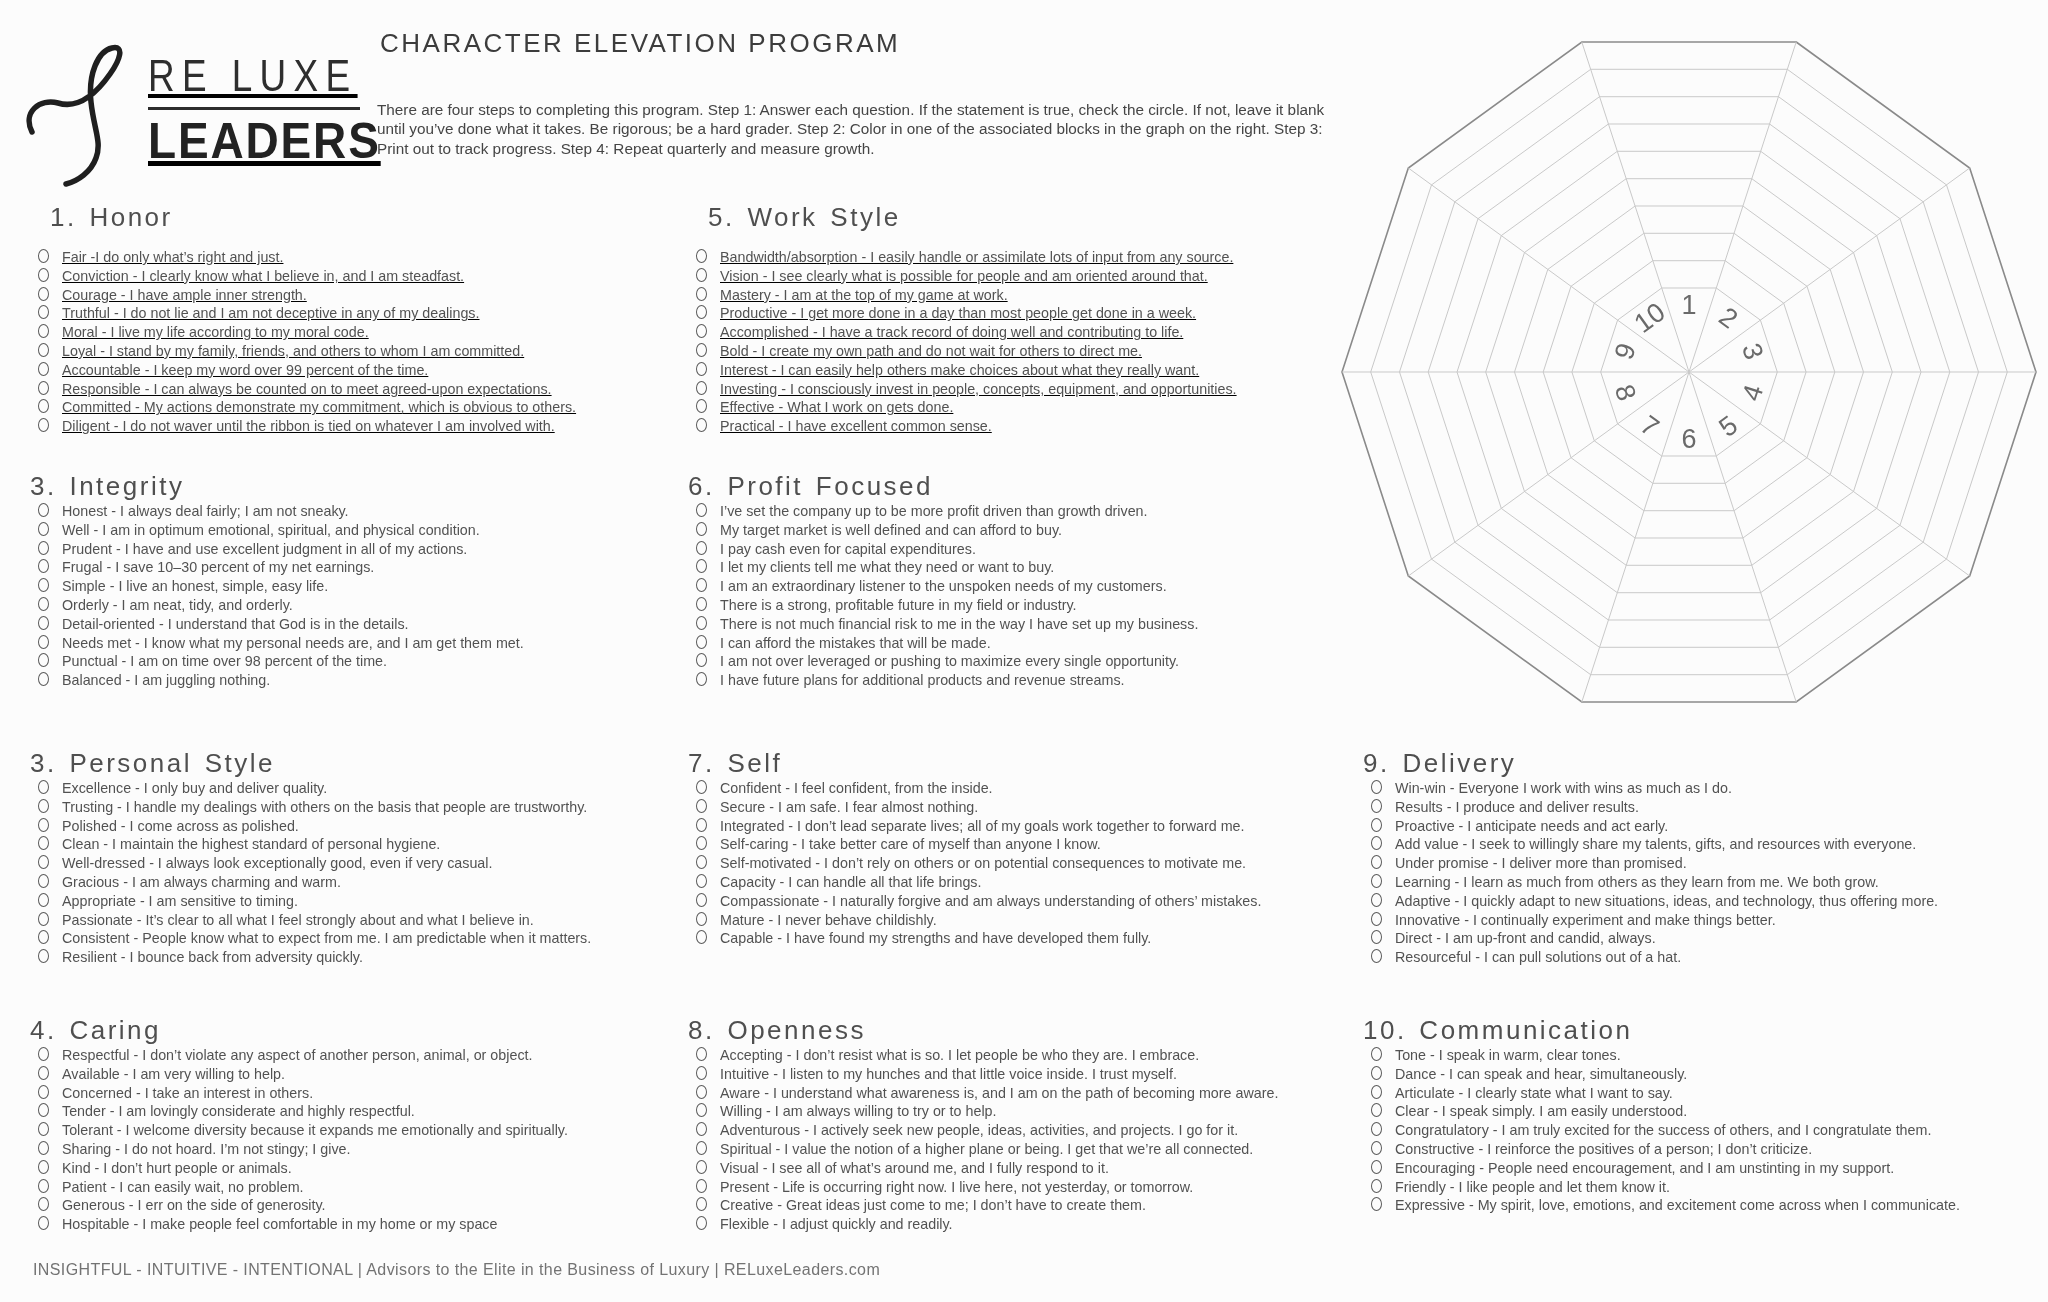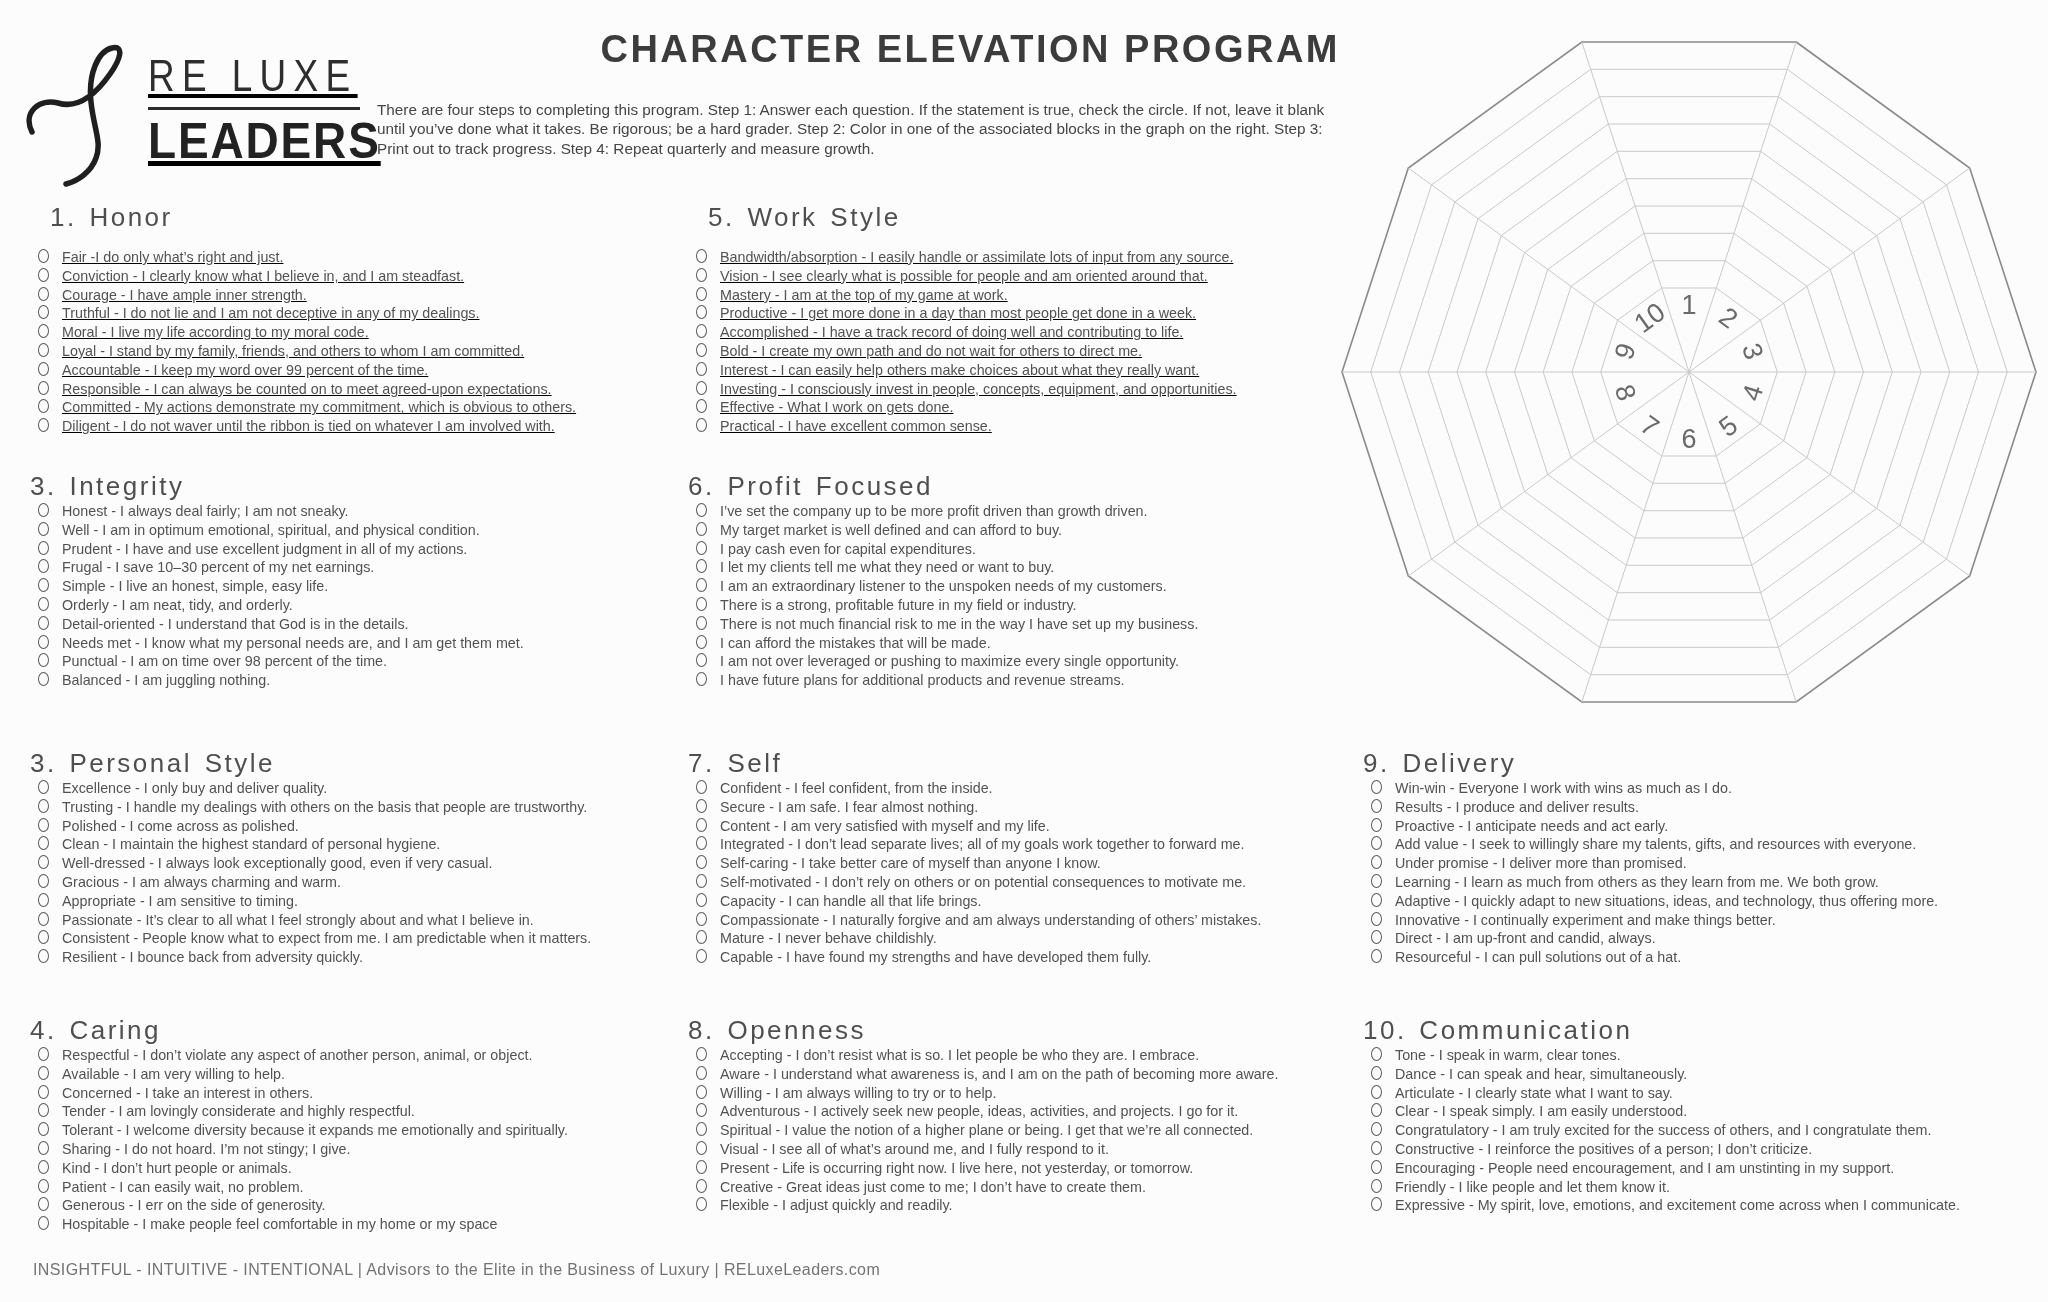--- a/index.html
+++ b/index.html
@@ -13,22 +13,22 @@
   .logo-line1 {
     font-size:45px; font-weight:300; letter-spacing:9px; color:#2e2e2e;
     transform:scaleX(0.82); transform-origin:left; white-space:nowrap;
   }
   .logo-rule { width:212px; height:3px; background:#2b2b2b; margin:5px 0 2px; }
   .logo-line2 {
     font-size:50px; font-weight:700; letter-spacing:2px; color:#222;
     transform:scaleX(0.92); transform-origin:left; white-space:nowrap;
   }
   .main-title {
-    position:absolute; left:380px; top:28px; width:960px; text-align:right;
-    font-size:38px; font-weight:700; letter-spacing:2.5px; color:#3c3c3c; white-space:nowrap;
+    position:absolute; left:380px; top:28px; width:960px; text-align:left;
+    font-size:26px; font-weight:400; letter-spacing:2.5px; color:#3c3c3c; white-space:nowrap;
   }
   .instructions {
     position:absolute; left:377px; top:100px; width:975px;
     font-size:15.3px; line-height:19.4px; color:#454545;
   }
   
   section { position:absolute; }
   .col1 { left:30px; }  .col2 { left:688px; }  .col3 { left:1363px; }
   .sec-heading {
     position:absolute; font-size:26px; font-weight:300; letter-spacing:2.5px;
@@ -166,34 +166,34 @@
         <li><span class="check-circle"></span><span>I can afford the mistakes that will be made.</span></li>
         <li><span class="check-circle"></span><span>I am not over leveraged or pushing to maximize every single opportunity.</span></li>
         <li><span class="check-circle"></span><span>I have future plans for additional products and revenue streams.</span></li>
       </ul>
   </section>
   <section class="col2">
     <h2 class="sec-heading row3-h">7. Self</h2>
     <ul class="sec-list row3-l">
         <li><span class="check-circle"></span><span>Confident - I feel confident, from the inside.</span></li>
         <li><span class="check-circle"></span><span>Secure - I am safe. I fear almost nothing.</span></li>
-        <li><span class="check-circle"></span><span>Content - I am very satisfied with myself and my life.</span></li>
         <li><span class="check-circle"></span><span>Integrated - I don’t lead separate lives; all of my goals work together to forward me.</span></li>
         <li><span class="check-circle"></span><span>Self-caring - I take better care of myself than anyone I know.</span></li>
         <li><span class="check-circle"></span><span>Self-motivated - I don’t rely on others or on potential consequences to motivate me.</span></li>
         <li><span class="check-circle"></span><span>Capacity - I can handle all that life brings.</span></li>
         <li><span class="check-circle"></span><span>Compassionate - I naturally forgive and am always understanding of others’ mistakes.</span></li>
         <li><span class="check-circle"></span><span>Mature - I never behave childishly.</span></li>
         <li><span class="check-circle"></span><span>Capable - I have found my strengths and have developed them fully.</span></li>
       </ul>
   </section>
   <section class="col2">
     <h2 class="sec-heading row4-h">8. Openness</h2>
     <ul class="sec-list row4-l">
         <li><span class="check-circle"></span><span>Accepting - I don’t resist what is so. I let people be who they are. I embrace.</span></li>
+        <li><span class="check-circle"></span><span>Intuitive - I listen to my hunches and that little voice inside. I trust myself.</span></li>
         <li><span class="check-circle"></span><span>Aware - I understand what awareness is, and I am on the path of becoming more aware.</span></li>
         <li><span class="check-circle"></span><span>Willing - I am always willing to try or to help.</span></li>
         <li><span class="check-circle"></span><span>Adventurous - I actively seek new people, ideas, activities, and projects. I go for it.</span></li>
         <li><span class="check-circle"></span><span>Spiritual - I value the notion of a higher plane or being. I get that we’re all connected.</span></li>
         <li><span class="check-circle"></span><span>Visual - I see all of what’s around me, and I fully respond to it.</span></li>
         <li><span class="check-circle"></span><span>Present - Life is occurring right now. I live here, not yesterday, or tomorrow.</span></li>
         <li><span class="check-circle"></span><span>Creative - Great ideas just come to me; I don’t have to create them.</span></li>
         <li><span class="check-circle"></span><span>Flexible - I adjust quickly and readily.</span></li>
       </ul>
   </section>

